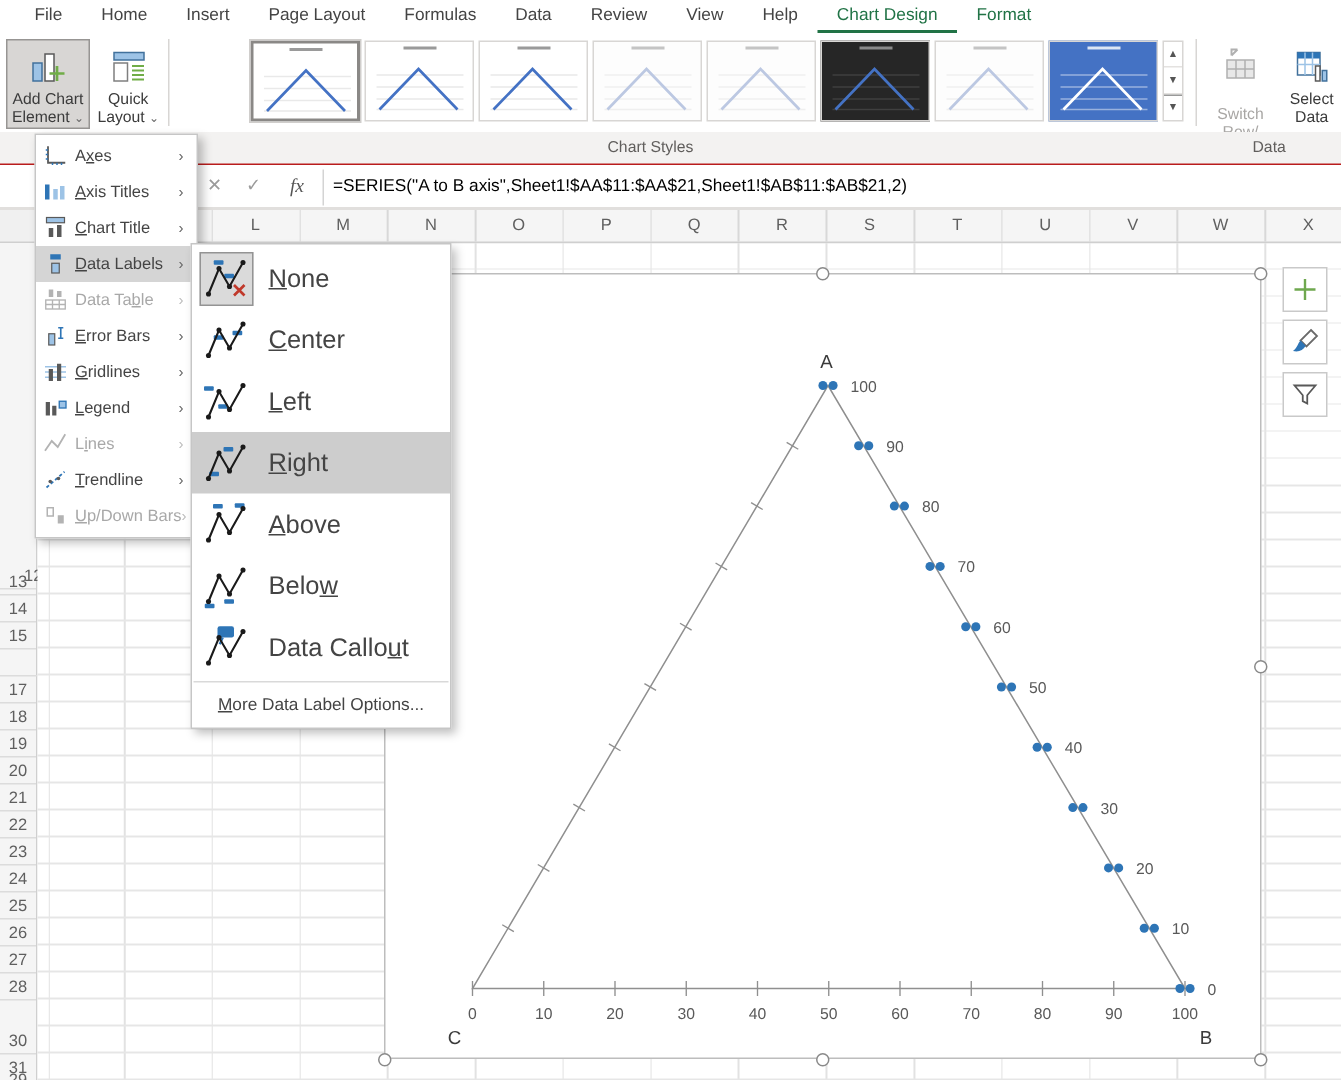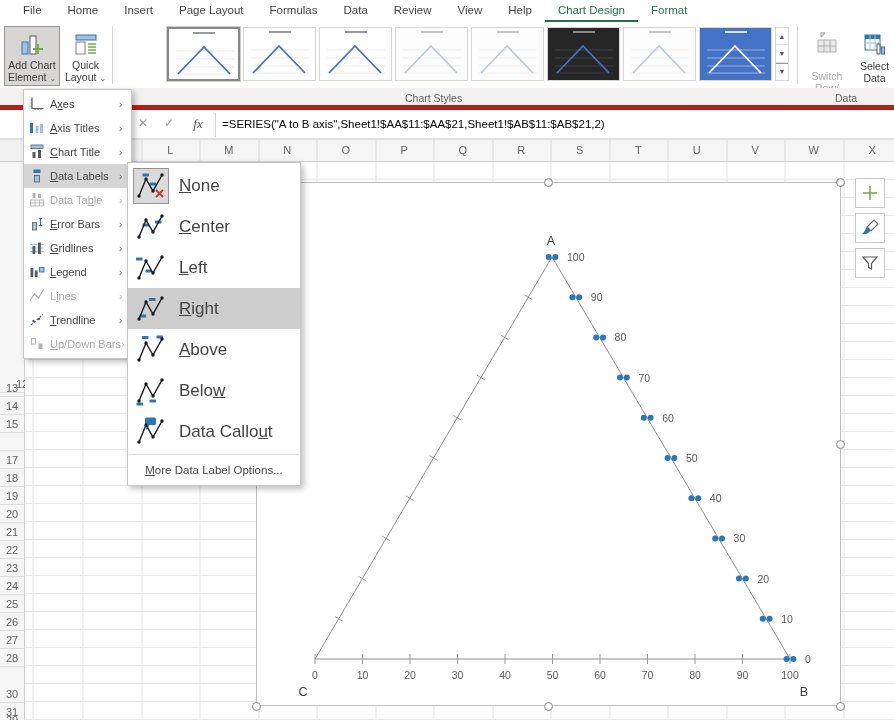--- a/index.html
+++ b/index.html
@@ -32,21 +32,21 @@
   .gtile .ttl { position:absolute; top:3px; left:50%; transform:translateX(-50%);
                 width:22px; height:2px; background:#9a9a9a; }
   .gscroll { position:absolute; left:775px; top:5px; width:14px; height:54px;
              border:1px solid #d8d6d4; display:flex; flex-direction:column; }
   .gscroll div { flex:1; display:flex; align-items:center; justify-content:center;
                  font-size:7px; color:#555; border-bottom:1px solid #e4e2e0; }
   .gscroll div:last-child { border-bottom:none; }
 
   
   .strip { position:absolute; left:0; top:88px; width:894px; height:22px; background:#f3f2f1;
-           border-bottom:5px solid #b91c1c; font-size:10.5px; color:#605e5c; }
+           border-bottom:1px solid #b91c1c; font-size:10.5px; color:#605e5c; }
   .strip .glabel { position:absolute; top:4px; }
 
   
   .fbar { position:absolute; left:0; top:110px; width:894px; height:30px; background:#fff;
           border-bottom:2px solid #e1dfdd; }
   .fbar .sep { position:absolute; top:3px; height:24px; width:1px; background:#d4d4d4; }
   .fico { position:absolute; top:6px; font-size:12px; color:#9b9b9b; width:20px; text-align:center; }
   .fx { font-family:"Liberation Serif", serif; font-style:italic; color:#555; font-size:13px; }
   .formula { position:absolute; left:222px; top:8px; width:660px; font-size:11.5px; color:#000;
              white-space:nowrap; overflow:hidden; }

